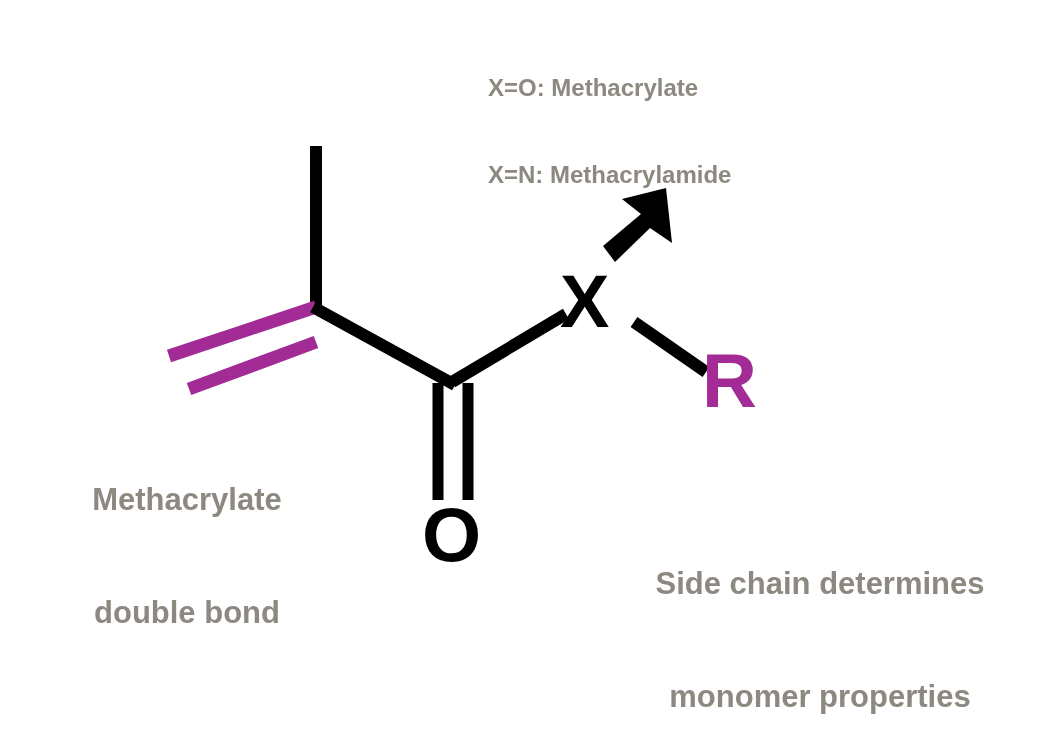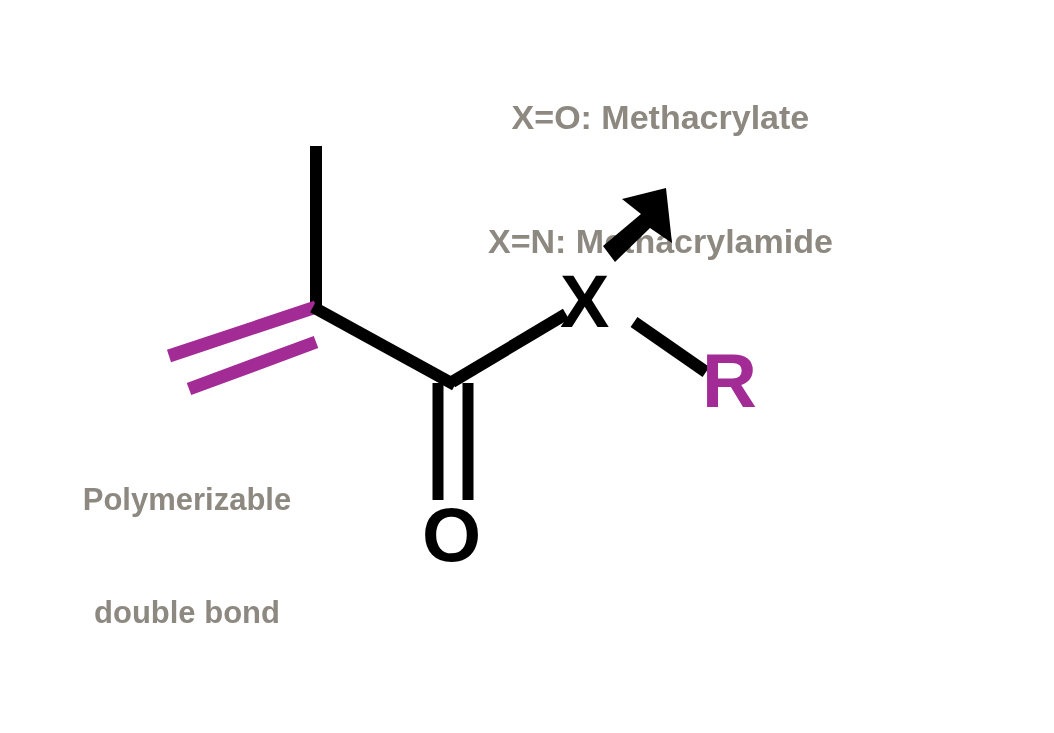--- a/index.html
+++ b/index.html
@@ -19,22 +19,22 @@
     position: absolute;
     color: #8d8981;
     font-weight: bold;
     font-family: "Liberation Sans", sans-serif;
     line-height: 1.22;
     white-space: pre;
   }
   #legend-block {
     left: 488px;
     top: 14px;
-    font-size: 34px;
-    text-align: center;
+    font-size: 24px;
+    text-align: left;
   }
   #legend-block div { white-space: pre; }
   #left-annotation {
     left: 32px;
     top: 405px;
     width: 310px;
     font-size: 31px;
     text-align: center;
   }
   #right-annotation {
@@ -80,25 +80,27 @@
 <body>
 
 <div id="canvas">
 
   <div class="annot" id="legend-block">
     <div>X=O: Methacrylate</div>
     <div>X=N: Methacrylamide</div>
   </div>
 
   <div class="annot" id="left-annotation">
-    <div>Polymerizable</div>
+    <div>Methacrylate</div>
     <div>double bond</div>
   </div>
 
   <div class="annot" id="right-annotation">
+    <div>Side chain determines</div>
+    <div>monomer properties</div>
   </div>
 
   <svg id="structure-svg" viewBox="0 0 1054 733">
 
     <line x1="316" y1="146" x2="316" y2="310" stroke="#000000" stroke-width="12" stroke-linecap="butt"></line>
 
     <line x1="316" y1="307" x2="169" y2="356" stroke="#a32b96" stroke-width="13" stroke-linecap="butt"></line>
     <line x1="316" y1="342" x2="189" y2="389" stroke="#a32b96" stroke-width="13" stroke-linecap="butt"></line>
 
     <line x1="313" y1="307" x2="455" y2="385" stroke="#000000" stroke-width="12" stroke-linecap="butt"></line>

